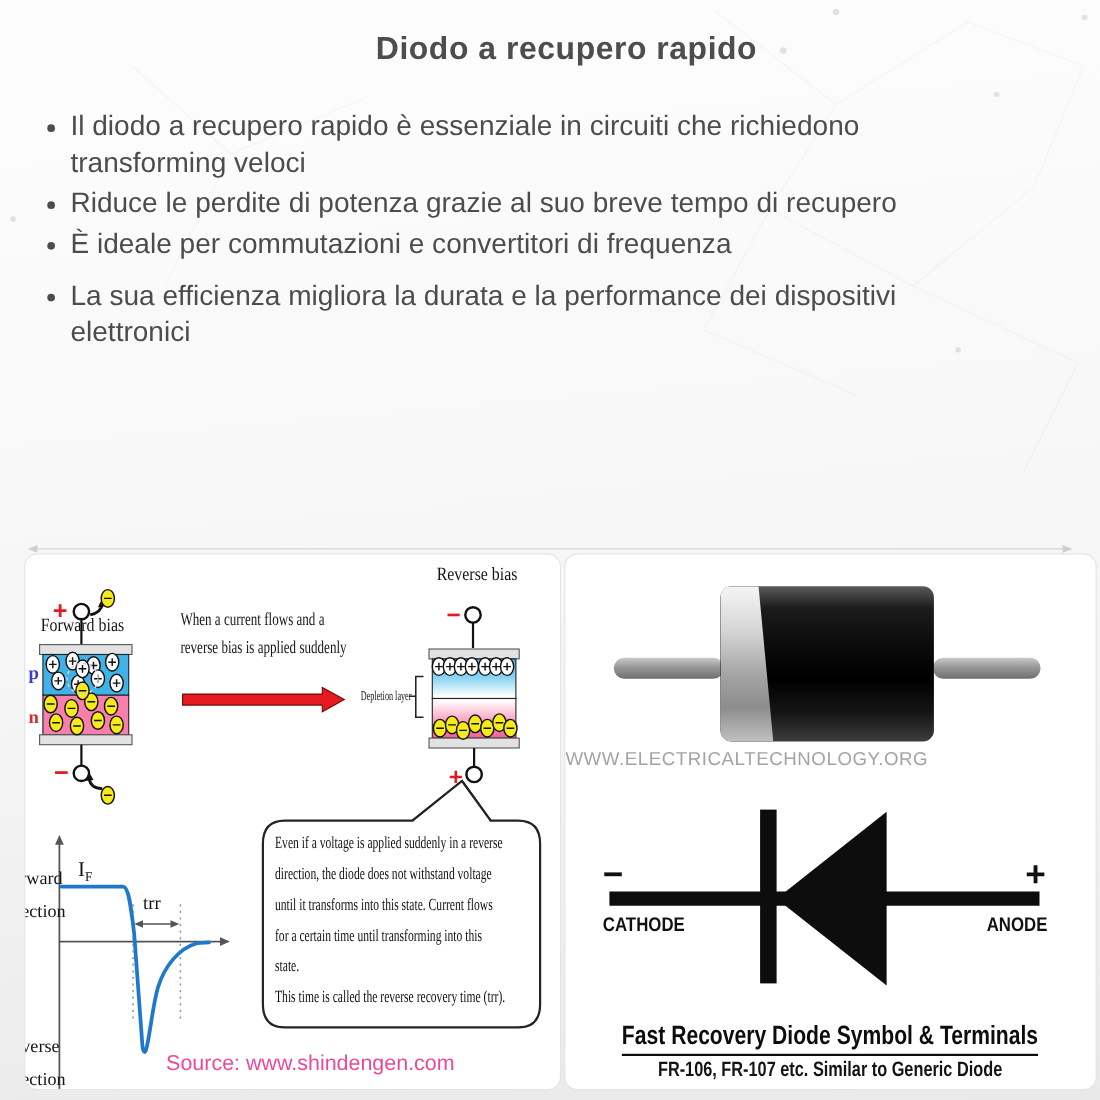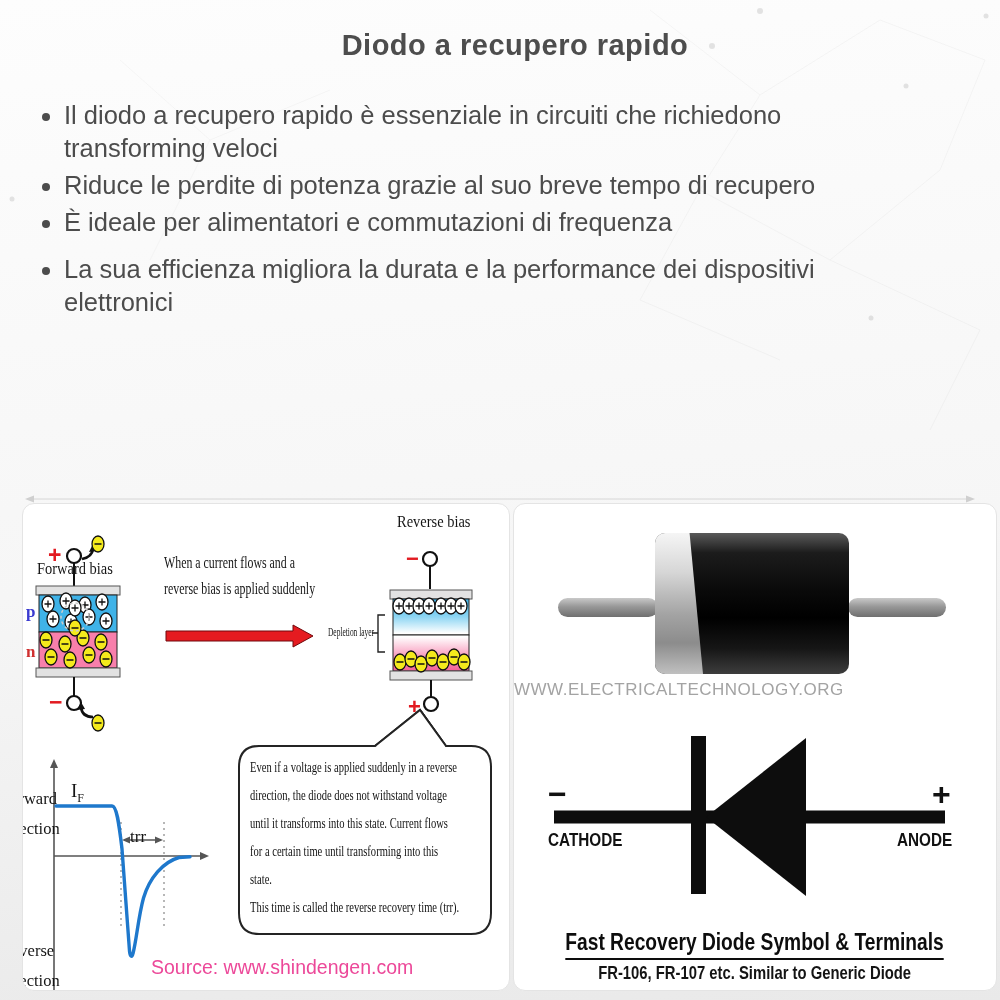--- a/index.html
+++ b/index.html
@@ -41,21 +41,21 @@
       <circle cx="12" cy="199" r="2.5"></circle>
         <circle cx="871" cy="318" r="2.5"></circle>
     </g>
   </svg>
 
   <h1 class="abs" style="left:0;right:0;top:29px;">Diodo a recupero rapido</h1>
 
   <ul class="bullets abs" style="left:42px;top:99px;">
     <li>Il diodo a recupero rapido è essenziale in circuiti che richiedono transforming veloci</li>
     <li>Riduce le perdite di potenza grazie al suo breve tempo di recupero</li>
-    <li>È ideale per alimentatori e commutazioni di frequenza</li>
+    <li>È ideale per commutazioni e convertitori di frequenza</li>
     <li class="gap">La sua efficienza migliora la durata e la performance dei dispositivi elettronici</li>
   </ul>
 
   <svg class="abs" style="left:25px;top:494px;" width="950" height="10">
     <line x1="8" y1="5" x2="942" y2="5" stroke="#d6d6d6" stroke-width="1"></line>
     <polygon points="0,5 9,1.5 9,8.5" fill="#cfcfcf"></polygon>
     <polygon points="950,5 941,1.5 941,8.5" fill="#cfcfcf"></polygon>
   </svg>
 
   <div class="panel" style="left:22px;width:486px;">
@@ -229,21 +229,21 @@
       <div class="bubble-line">for a certain time until transforming into this</div>
       <div class="bubble-line">state.</div>
       <div class="bubble-line">This time is called the reverse recovery time (trr).</div>
     </div>
 
     <div class="abs figtext" style="left:-22px;top:280px;width:74px;font-size:16.5px;line-height:30px;">Forward direction</div>
     <div class="abs figtext" style="left:-22px;top:432px;width:74px;font-size:16.5px;line-height:30px;">Reverse direction</div>
     <div class="abs figtext" style="left:48px;top:276px;font-size:19px;">
       <span>I</span><sub style="font-size:12px;">F</sub>
     </div>
-    <div class="abs figtext" style="left:107px;top:307px;font-size:17px;margin-top:16px;">trr</div>
+    <div class="abs figtext" style="left:107px;top:307px;font-size:17px;">trr</div>
 
     <div class="abs graylabel" style="left:128px;top:452px;font-size:19.5px;">Source: www.shindengen.com</div>
   </div>
 
   <div class="panel" style="left:513px;width:482px;">
 
     <div class="abs" style="left:44px;top:94px;width:100px;height:19px;border-radius:10px;
          background:linear-gradient(180deg,#c9c9c9 0%,#989898 45%,#6f6f6f 100%);"></div>
     <div class="abs" style="left:334px;top:94px;width:98px;height:19px;border-radius:10px;
          background:linear-gradient(180deg,#c9c9c9 0%,#989898 45%,#6f6f6f 100%);"></div>

